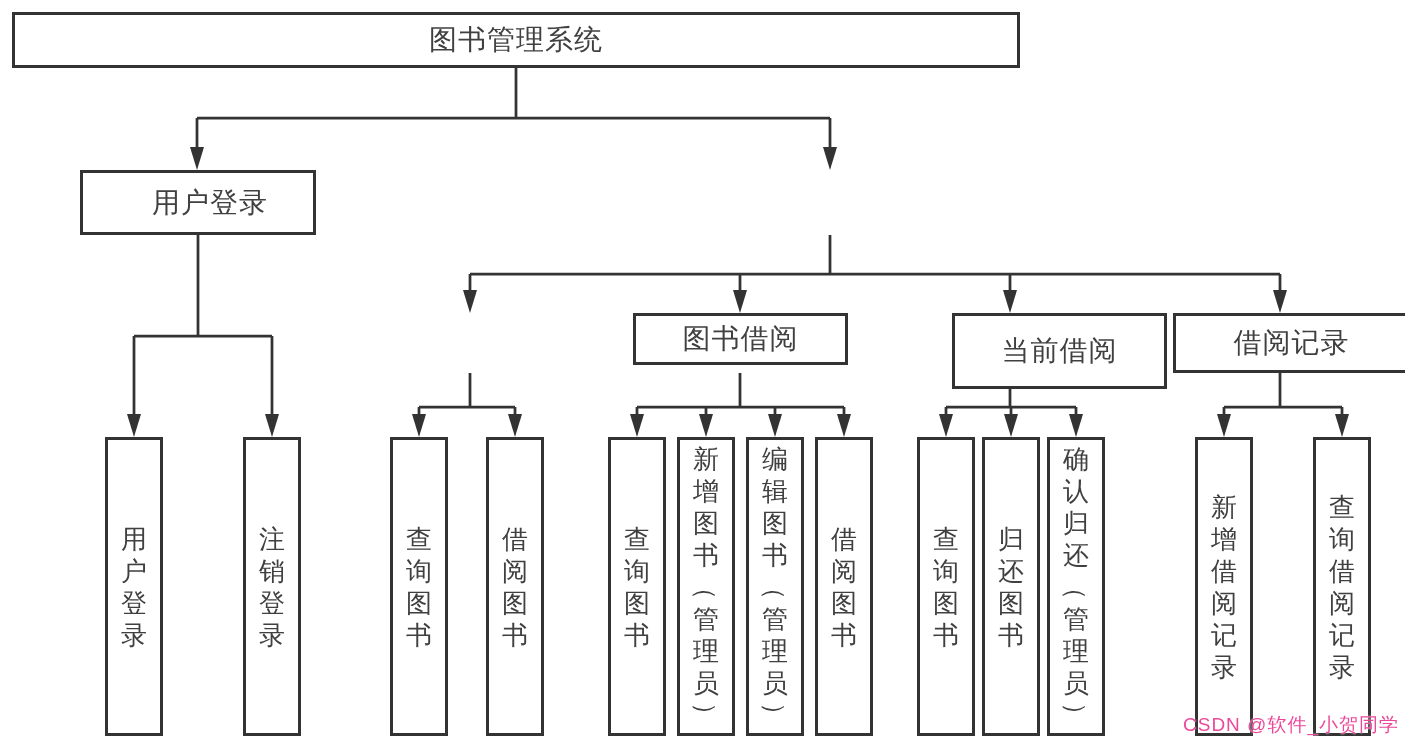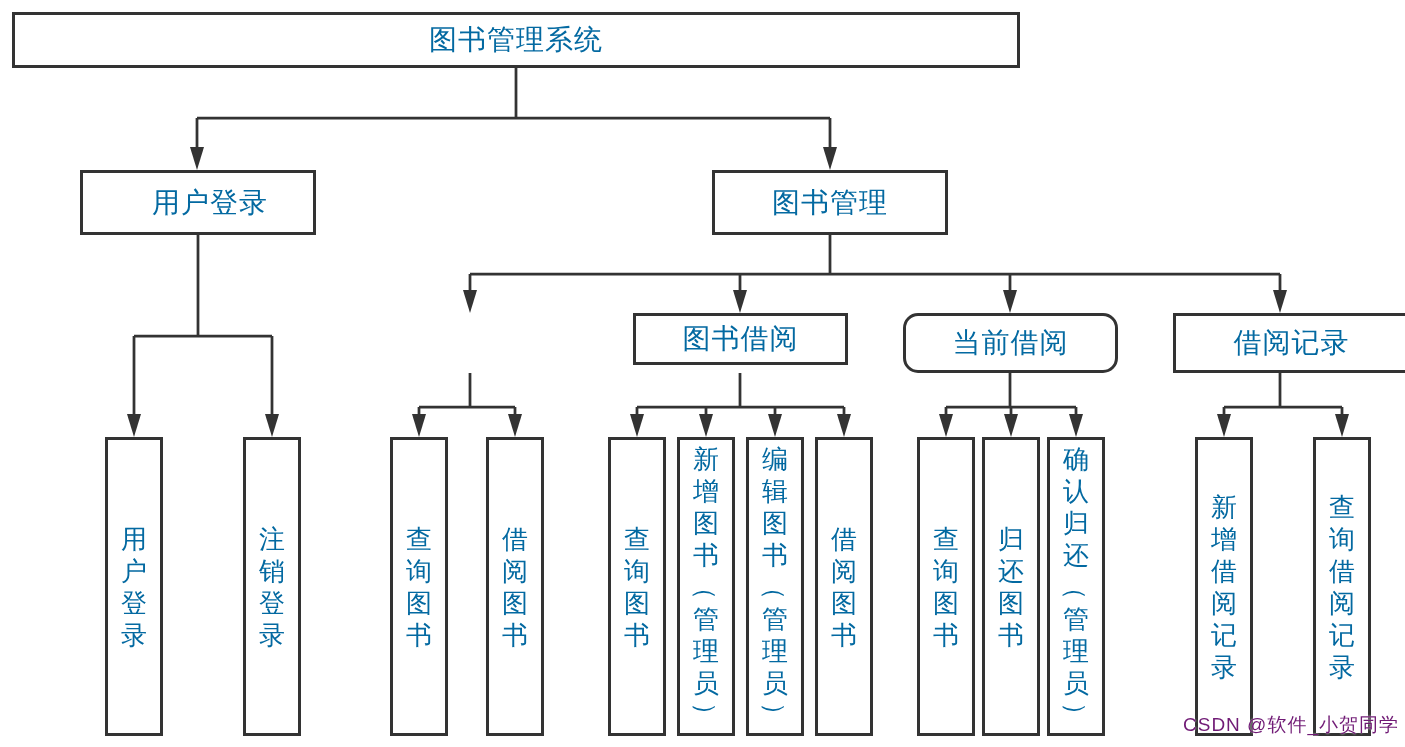--- a/index.html
+++ b/index.html
@@ -26,30 +26,30 @@
     position: absolute;
     box-sizing: border-box;
     border: 3px solid #333333;
     background: #ffffff;
     display: flex;
     align-items: center;
     justify-content: center;
     z-index: 1;
     font-size: 28px;
     letter-spacing: 1px;
-    color: #0369a1;
+    color: #404040;
     white-space: nowrap;
   }
   
   .root { left: 12px;   top: 12px;  width: 1008px; height: 56px; }
   .b1   { left: 80px;   top: 170px; width: 236px;  height: 65px; padding-left: 24px; }
   .b2   { left: 712px;  top: 170px; width: 236px;  height: 65px; }
   .m1   { left: 363px;  top: 313px; width: 215px;  height: 60px; }
   .m2   { left: 633px;  top: 313px; width: 215px;  height: 52px; }
-  .m3   { left: 903px;  top: 313px; width: 215px;  height: 60px; border-radius: 15px; }
+  .m3   { left: 952px;  top: 313px; width: 215px;  height: 76px; }
   .m4   { left: 1173px; top: 313px; width: 237px;  height: 60px; text-align: center; }
   
   .leaf {
     top: 437px;
     width: 58px;
     height: 299px;
     font-size: 26px;
     letter-spacing: 0;
   }
   .x1  { left: 105px; }  .x2  { left: 243px; }
@@ -72,21 +72,21 @@
   .vtext span.rot {
     transform: rotate(90deg);
   }
   .watermark {
     position: absolute;
     left: 1183px;
     top: 712px;
     z-index: 2;
     font-size: 19px;
     letter-spacing: 1px;
-    color: #701a75;
+    color: #ec4899;
     text-shadow: 0 0 2px #ffffff;
     white-space: nowrap;
   }
 </style>
 </head>
 <body>
 
 <div class="stage">
 
   <svg class="wires" viewBox="0 0 1405 747" xmlns="http://www.w3.org/2000/svg">
@@ -117,21 +117,20 @@
       <polygon points="1004,414 1018,414 1011,437"></polygon>
       <polygon points="1069,414 1083,414 1076,437"></polygon>
       <polygon points="1217,414 1231,414 1224,437"></polygon>
       <polygon points="1335,414 1349,414 1342,437"></polygon>
     </g>
   </svg>
 
   <div class="node root">图书管理系统</div>
 
   <div class="node b1">用户登录</div>
-  <div class="node b2">图书管理</div>
 
   <div class="node m2">图书借阅</div>
   <div class="node m3">当前借阅</div>
   <div class="node m4">借阅记录</div>
 
   <div class="node leaf vtext x1">
       <span>用</span>
       <span>户</span>
       <span>登</span>
       <span>录</span>

